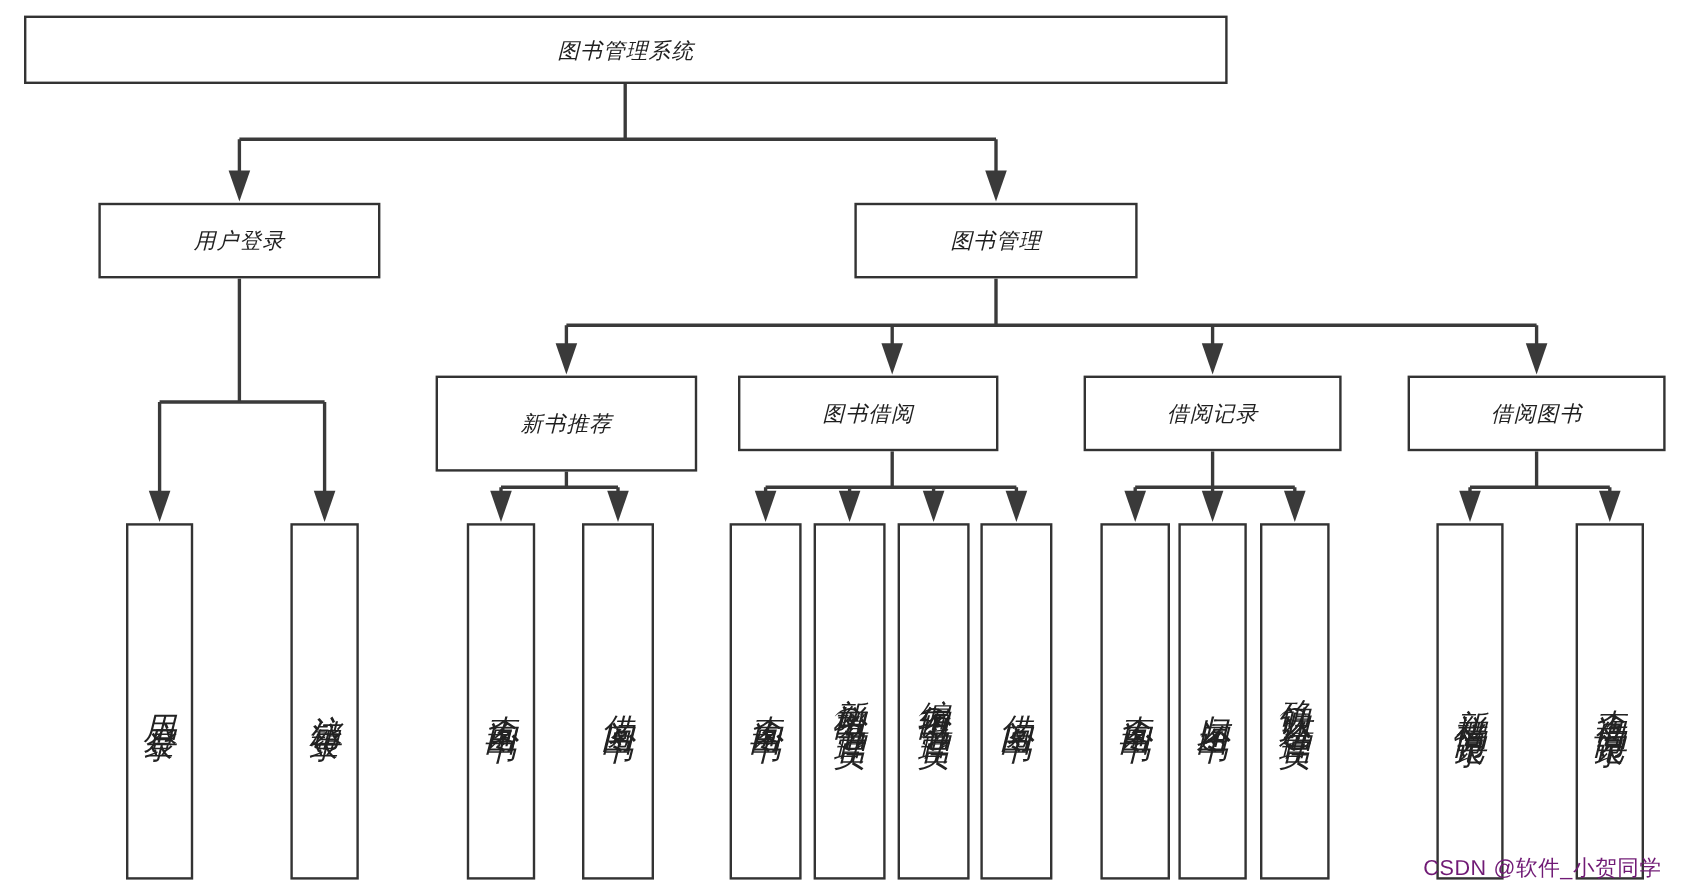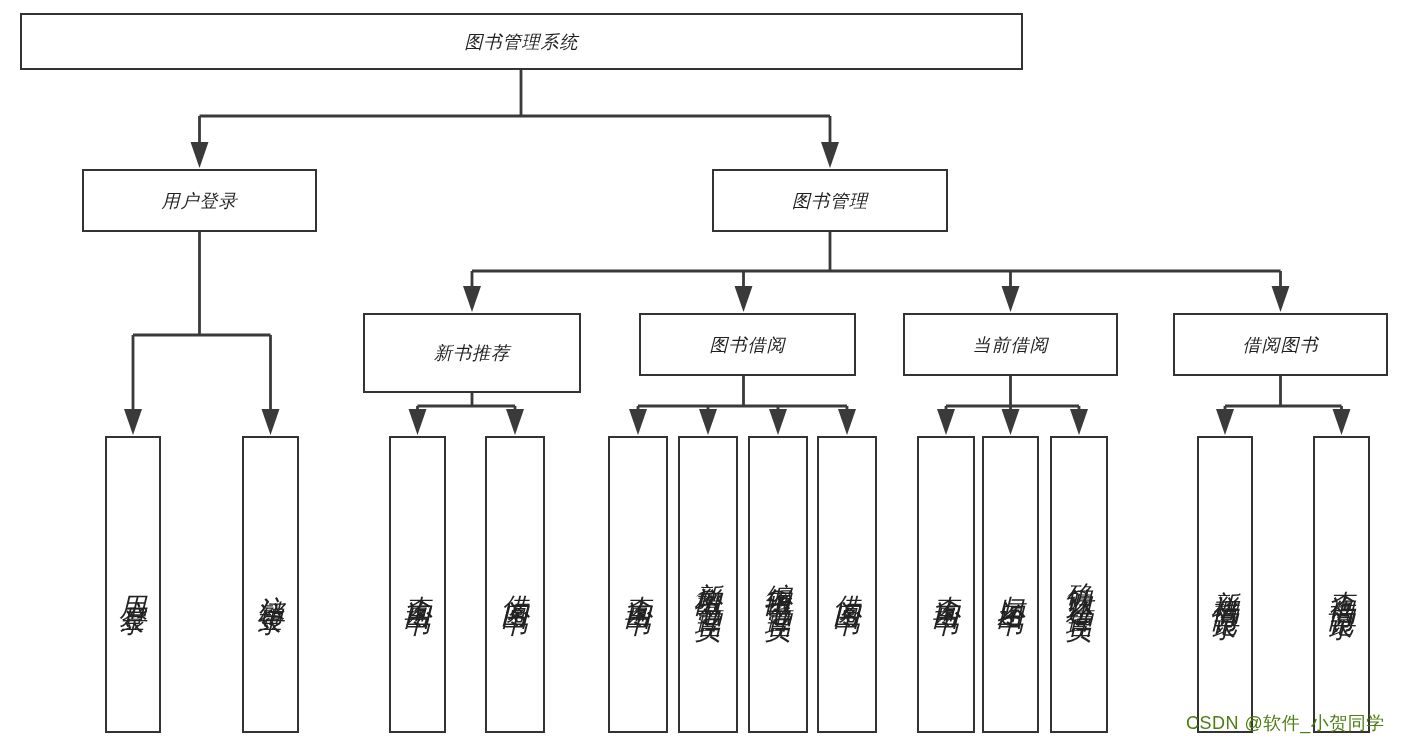--- a/index.html
+++ b/index.html
@@ -16,21 +16,21 @@
     font-style:italic;
   }
   .node .lbl{font-size:18px;letter-spacing:1px;white-space:nowrap;}
   .leaf .vtxt{
     writing-mode:vertical-rl;
     font-size:26px;line-height:1;letter-spacing:5px;
     color:#222222;
   }
   .watermark{
     position:absolute;left:1186px;top:711px;z-index:3;
-    font-size:18px;color:#4d7c0f;white-space:nowrap;letter-spacing:0.5px;
+    font-size:18px;color:#701a75;white-space:nowrap;letter-spacing:0.5px;
   }
 </style>
 </head>
 <body>
 
 <div class="canvas">
 
   <svg class="connectors" width="1405" height="747" viewBox="0 0 1405 747" aria-hidden="true">
     <g stroke="#3a3a3a" stroke-width="2.8" fill="none">
       <path d="M521 70 V116 M199.5 116 H830 M199.5 116 V146 M830 116 V146"></path>
@@ -71,25 +71,25 @@
   <div class="node" style="left:82px;top:169px;width:235px;height:63px">
     <span class="lbl">用户登录</span>
   </div>
   <div class="node" style="left:712px;top:169px;width:236px;height:63px">
     <span class="lbl">图书管理</span>
   </div>
 
   <div class="node" style="left:363px;top:313px;width:218px;height:80px">
     <span class="lbl">新书推荐</span>
   </div>
-  <div class="node" style="left:639px;top:313px;width:217px;height:63px">
+  <div class="node" style="left:615px;top:313px;width:217px;height:63px">
     <span class="lbl">图书借阅</span>
   </div>
   <div class="node" style="left:903px;top:313px;width:215px;height:63px">
-    <span class="lbl">当前借阅</span>
+    <span class="lbl">借阅记录</span>
   </div>
   <div class="node" style="left:1173px;top:313px;width:215px;height:63px">
     <span class="lbl">借阅图书</span>
   </div>
 
   <div class="node leaf" style="left:105px;top:436px;width:56px;height:297px">
     <span class="vtxt">用户登录</span>
   </div>
   <div class="node leaf" style="left:242px;top:436px;width:57px;height:297px">
     <span class="vtxt">注销登录</span>

